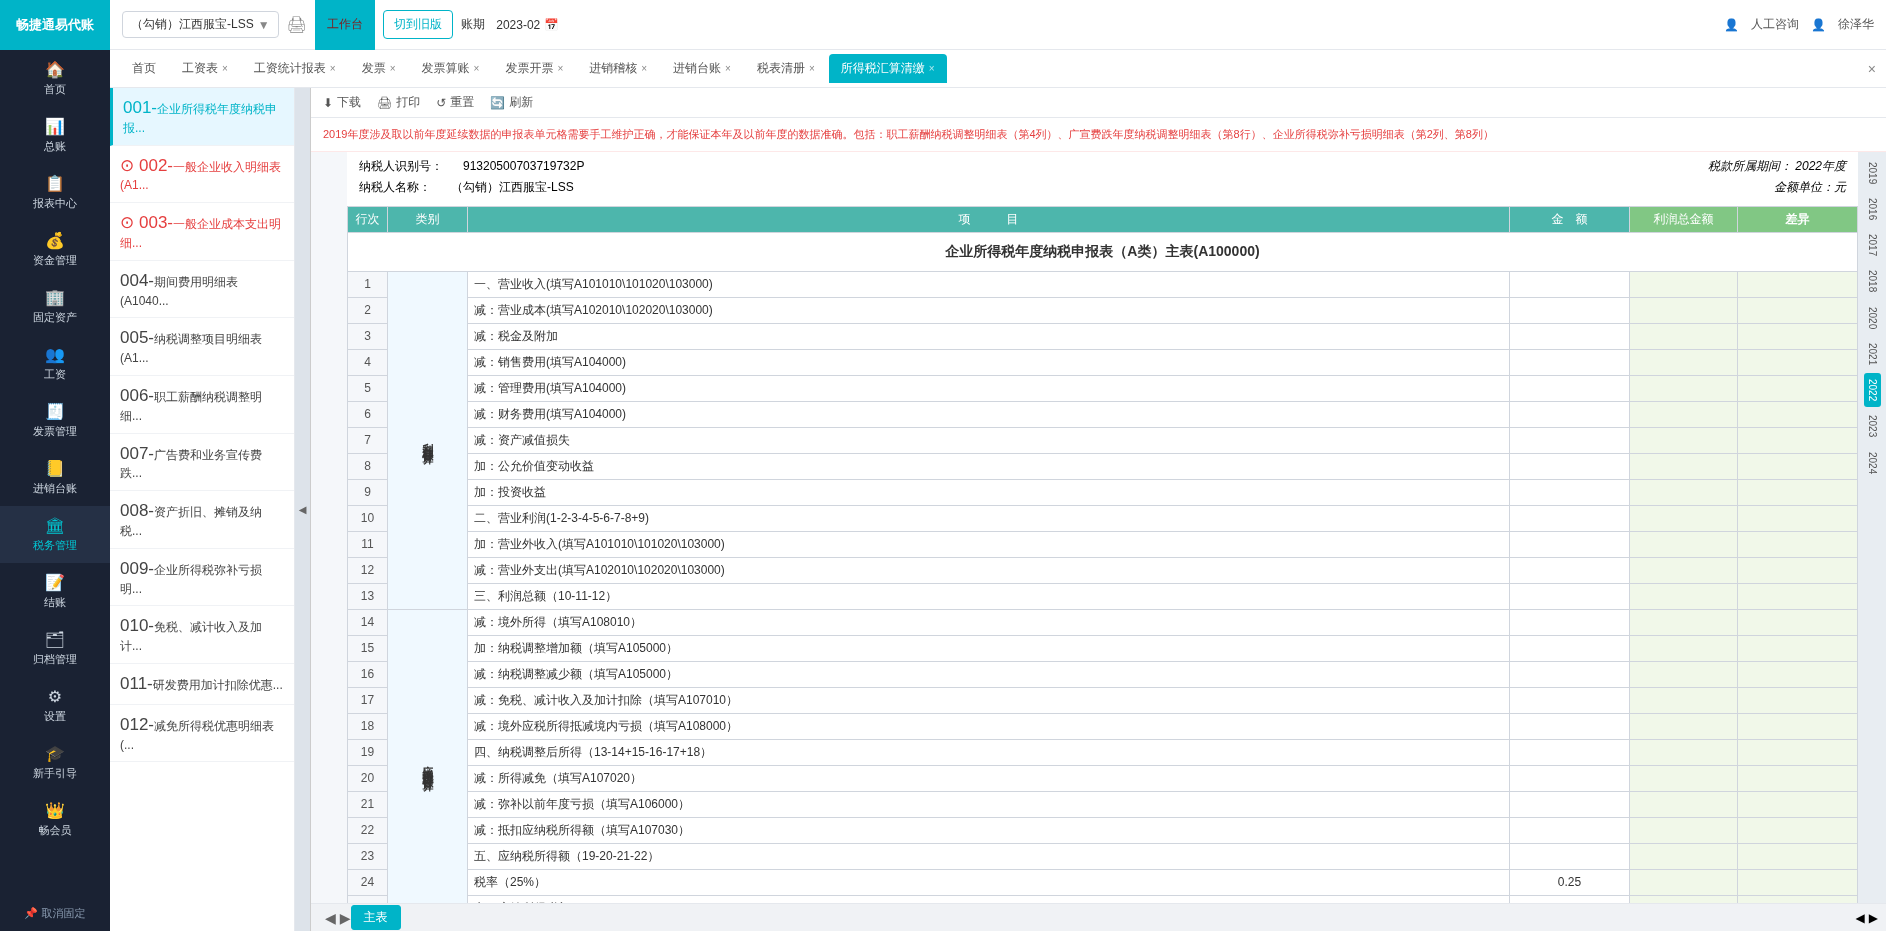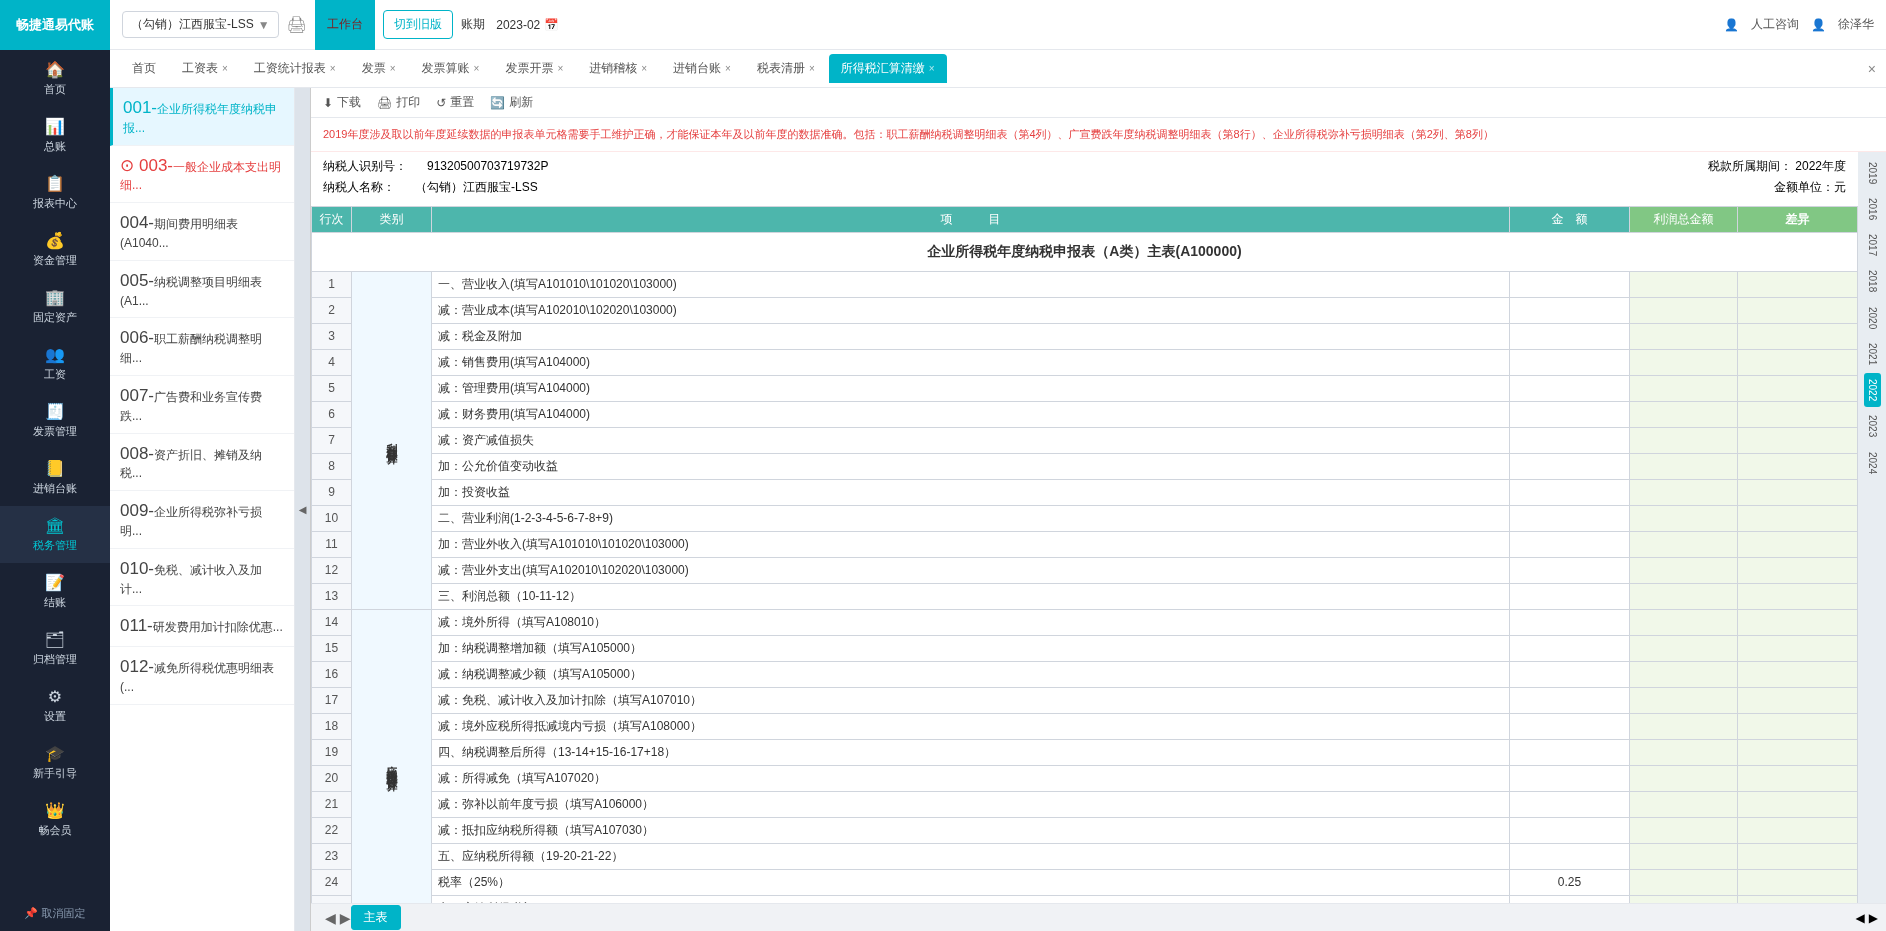--- a/index.html
+++ b/index.html
@@ -62,21 +62,21 @@
     table.main-table th, table.main-table td { border: 1px solid #d0d5dd; padding: 4px 6px; }
     table.main-table thead th { background: #4db6ac; color: #fff; text-align: center; font-weight: normal; }
     table.main-table thead th.green-header { background: #81c784; color: #fff; }
     table.main-table tbody td { color: #333; text-align: center; }
     table.main-table tbody td.left { text-align: left; }
     table.main-table .row-header { background: #f5f7fa; color: #555; text-align: center; width: 40px; }
 
     
     .info-rows { padding: 6px 12px; background: #fff; font-size: 12px; }
     .info-row { display: flex; gap: 20px; margin-bottom: 4px; align-items: center; }
-    .info-right { margin-left: auto; }
+    .info-right { margin-left: auto; font-style: italic; }
 
     
     .year-scroller { width: 28px; background: #e8edf2; display: flex; flex-direction: column; align-items: center; padding: 4px 0; gap: 2px; flex-shrink: 0; font-size: 10px; color: #555; overflow: hidden; }
     .year-item { writing-mode: vertical-rl; cursor: pointer; padding: 6px 3px; color: #555; font-size: 10px; }
     .year-item.active { background: #00b4c8; color: #fff; border-radius: 3px; }
 
     
     .bottom-tabs { background: #f0f2f5; border-top: 1px solid #e5e8ed; display: flex; align-items: center; padding: 2px 8px; height: 28px; flex-shrink: 0; }
     .bottom-tab { padding: 3px 12px; font-size: 12px; border: 1px solid #ccc; background: #fff; cursor: pointer; border-radius: 3px; color: #333; }
     .bottom-tab.active { background: #00b4c8; color: #fff; border-color: #00b4c8; }
@@ -221,20 +221,23 @@
     <span class="tab-close-global">×</span>
   </div>
 
   <div class="content">
 
     <div class="left-panel">
       <div class="left-panel-item active">
         <span class="item-prefix">001-</span><span>企业所得税年度纳税申报...</span>
       </div>
       <div class="left-panel-item error">
+        <span class="item-prefix">⊙ 002-</span><span>一般企业收入明细表(A1...</span>
+      </div>
+      <div class="left-panel-item error">
         <span class="item-prefix">⊙ 003-</span><span>一般企业成本支出明细...</span>
       </div>
       <div class="left-panel-item">
         <span class="item-prefix">004-</span><span>期间费用明细表(A1040...</span>
       </div>
       <div class="left-panel-item">
         <span class="item-prefix">005-</span><span>纳税调整项目明细表(A1...</span>
       </div>
       <div class="left-panel-item">
         <span class="item-prefix">006-</span><span>职工薪酬纳税调整明细...</span>
@@ -281,21 +284,21 @@
         <div class="toolbar-btn">
           <span>🔄</span>
           <span>刷新</span>
         </div>
       </div>
 
       <div class="warning-banner">
         <span>2019年度涉及取以前年度延续数据的申报表单元格需要手工维护正确，才能保证本年及以前年度的数据准确。包括：职工薪酬纳税调整明细表（第4列）、广宣费跌年度纳税调整明细表（第8行）、企业所得税弥补亏损明细表（第2列、第8列）</span>
       </div>
 
-      <div style="display:flex;flex:1;overflow:hidden;">
+      <div style="display:flex;flex:1;overflow:hidden;padding-left:36px;">
         <div class="table-wrapper">
           <div class="spreadsheet">
 
             <div class="info-rows">
               <div class="info-row">
                 <span>纳税人识别号：</span>
                 <span>91320500703719732P</span>
                 <span class="info-right">
                   <span>税款所属期间：</span>
                   <span>2022年度</span>

